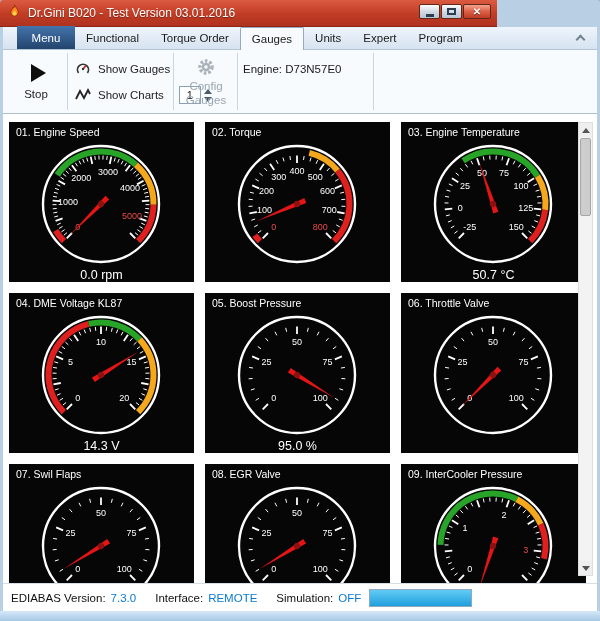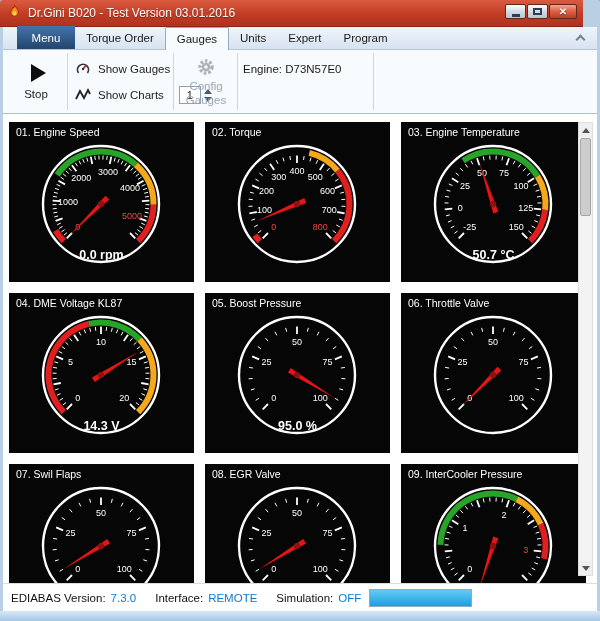--- a/index.html
+++ b/index.html
@@ -1,21 +1,21 @@
 <!DOCTYPE html>
 <html><head>
 <meta charset="utf-8">
 <style>
   *{box-sizing:border-box;margin:0;padding:0}
   html,body{width:600px;height:621px}
   body{font-family:"Liberation Sans",sans-serif;background:#9fb6cb}
   .window{position:relative;width:600px;height:621px;background:#b9cfe4;overflow:hidden;border-radius:3px 3px 0 0}
 
   
-  .titlebar{position:absolute;left:0;top:0;width:583px;height:27px;
+  .titlebar{position:absolute;left:0;top:0;width:497px;height:27px;
     background:linear-gradient(#da5a40,#c23c24 55%,#ae3220);
     border-bottom:1px solid #8e2415;display:flex;align-items:center;padding:0 7px}
   .apptitle{color:#fff;font-size:12px;margin-left:6px;text-shadow:0 1px 1px rgba(0,0,0,.4);white-space:nowrap}
   .winbtns{position:absolute;right:6px;top:4px;display:flex;gap:1px}
   .wbtn{height:15px;border:1px solid #60281a;border-radius:2px;display:flex;align-items:center;justify-content:center;cursor:default}
   .wbtn.min,.wbtn.max{width:21px;background:linear-gradient(#fdfdfd,#d2dbe4 50%,#b7c4d2)}
   .wbtn.close{width:28px;background:linear-gradient(#f5a58e,#dd644c 45%,#c03a22)}
   .glyph-min{width:8px;height:3px;background:#2c3e50;margin-top:7px}
   .glyph-max{width:9px;height:7px;border:2px solid #2c3e50;background:transparent}
   .glyph-close{color:#fff;font-size:10px;font-weight:bold;text-shadow:0 1px 1px rgba(0,0,0,.5);line-height:1}
@@ -47,21 +47,21 @@
   .arr-up{width:0;height:0;border-left:4px solid transparent;border-right:4px solid transparent;border-bottom:5px solid #49596a}
   .arr-down{width:0;height:0;border-left:4px solid transparent;border-right:4px solid transparent;border-top:5px solid #49596a}
   .engine-label{position:absolute;left:240px;top:13px;font-size:11.5px;color:#1a1a1a;white-space:nowrap}
 
   
   .bodyarea{position:absolute;left:3px;right:3px;top:114px;height:469px;background:#fff;overflow:hidden}
   #gauge-grid{position:absolute;left:6px;top:8px;width:561px;display:grid;grid-template-columns:repeat(3,185px);grid-auto-rows:160px;gap:11px}
   .gauge{position:relative;background:#060606;overflow:hidden}
   .gauge svg{position:absolute;left:0;top:0}
   .g-title{position:absolute;left:7px;top:4px;color:#fff;font-size:10.5px;z-index:2;white-space:nowrap}
-  .g-value{position:absolute;left:0;right:0;bottom:20px;text-align:center;color:#fff;font-size:12.5px;font-weight:bold;z-index:2}
+  .g-value{position:absolute;left:0;right:0;bottom:0;text-align:center;color:#fff;font-size:12.5px;font-weight:normal;z-index:2}
 
   
   .scrollbar{position:absolute;right:4px;top:8px;bottom:7px;width:15px;background:#f3f3f3;border:1px solid #dedede}
   .sb-arrow{position:absolute;left:0;right:0;height:14px;display:flex;align-items:center;justify-content:center;background:#efefef}
   .sb-arrow.up{top:0}
   .sb-arrow.down{bottom:0}
   .tri-up{width:0;height:0;border-left:4px solid transparent;border-right:4px solid transparent;border-bottom:5px solid #555}
   .tri-down{width:0;height:0;border-left:4px solid transparent;border-right:4px solid transparent;border-top:5px solid #555}
   .sb-thumb{position:absolute;left:1px;right:1px;top:15px;height:78px;background:#cdcdcd;border:1px solid #a6a6a6;border-radius:2px}
 
@@ -96,20 +96,21 @@
         </div>
       <div class="wbtn close">
           <span class="glyph-close">✕</span>
         </div>
     </div>
   </div>
 
   <div class="tabrow">
     <div class="menu-btn">Menu</div>
     <div class="tabs" id="tabs">
+        <div class="tab">Functional</div>
         <div class="tab">Torque Order</div>
         <div class="tab active">Gauges</div>
         <div class="tab">Units</div>
         <div class="tab">Expert</div>
         <div class="tab">Program</div>
       </div>
     <div class="collapse">
         <span class="chev"></span>
       </div>
   </div>

